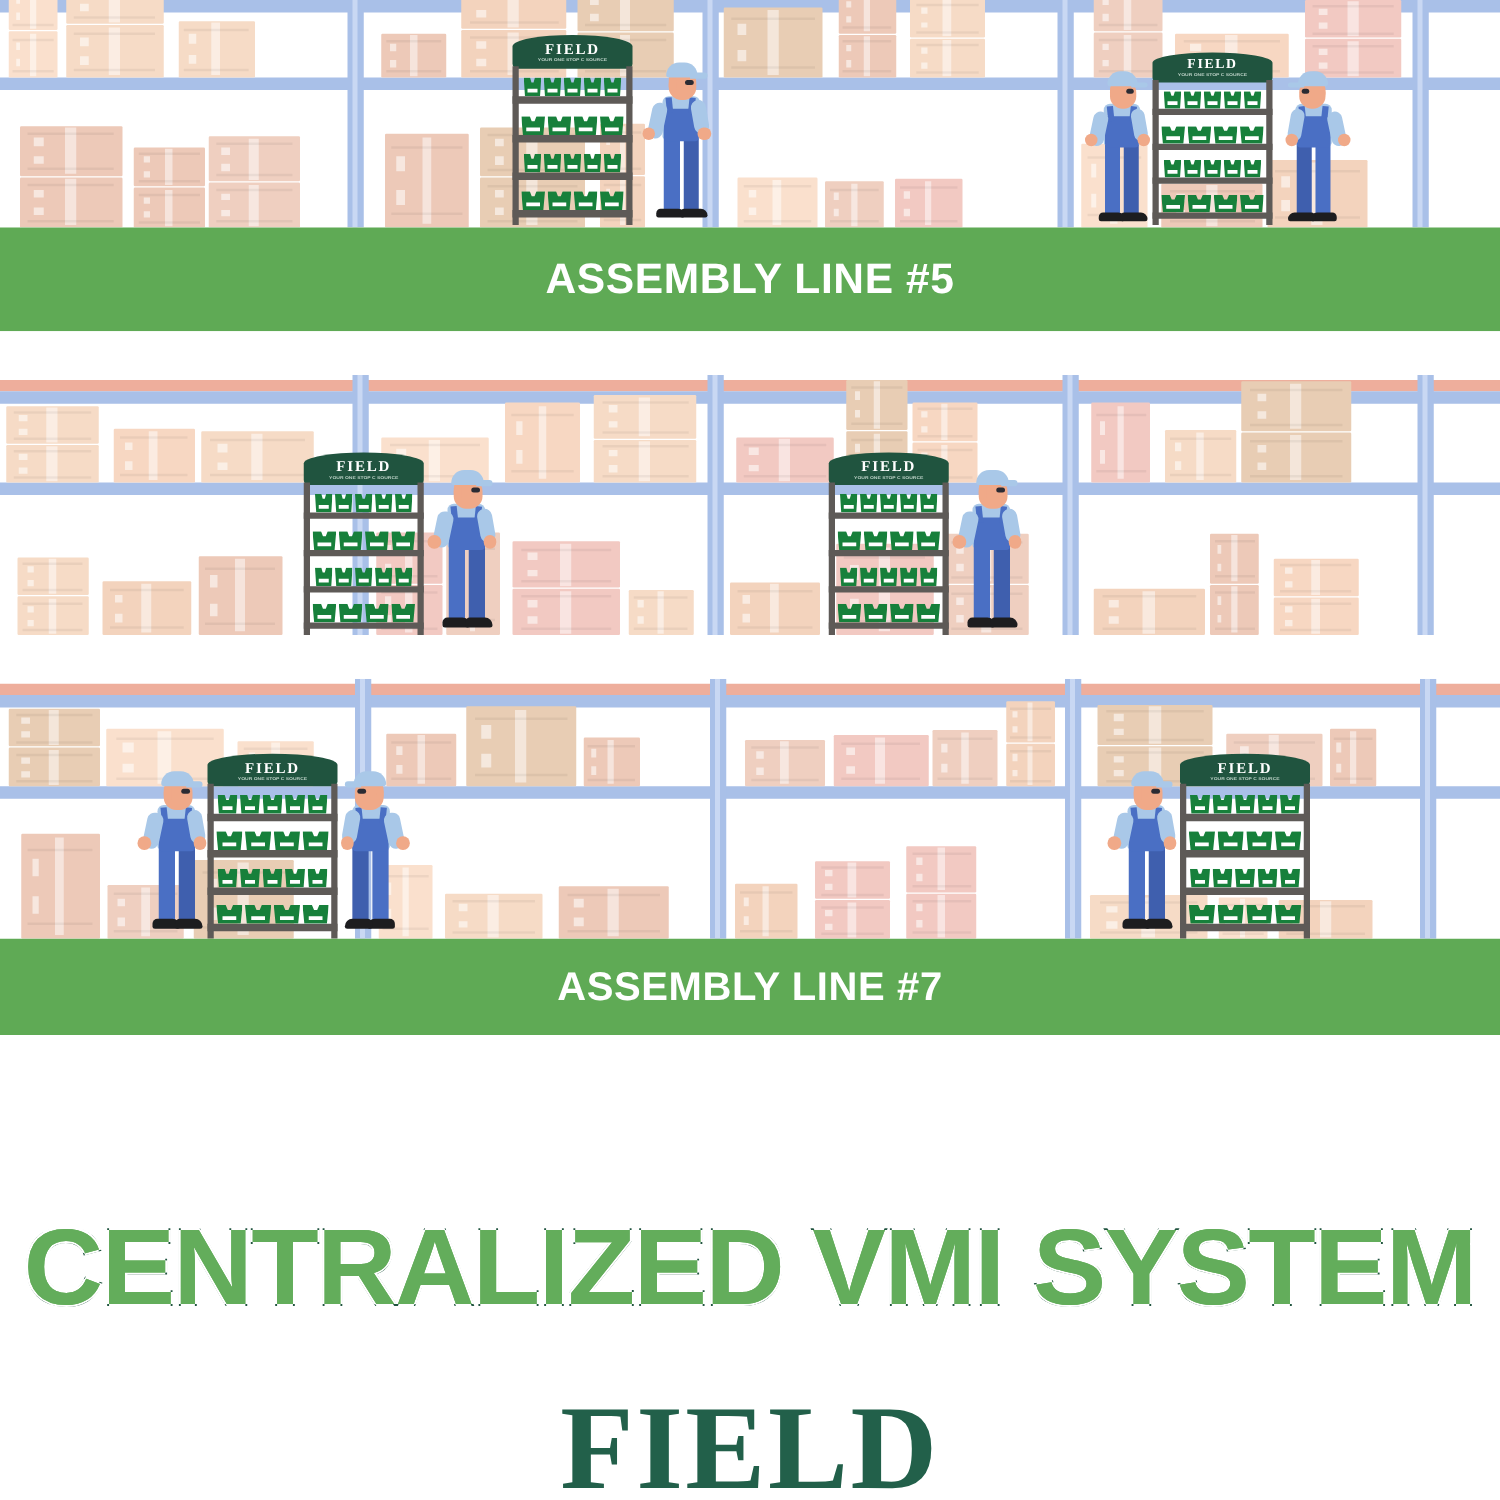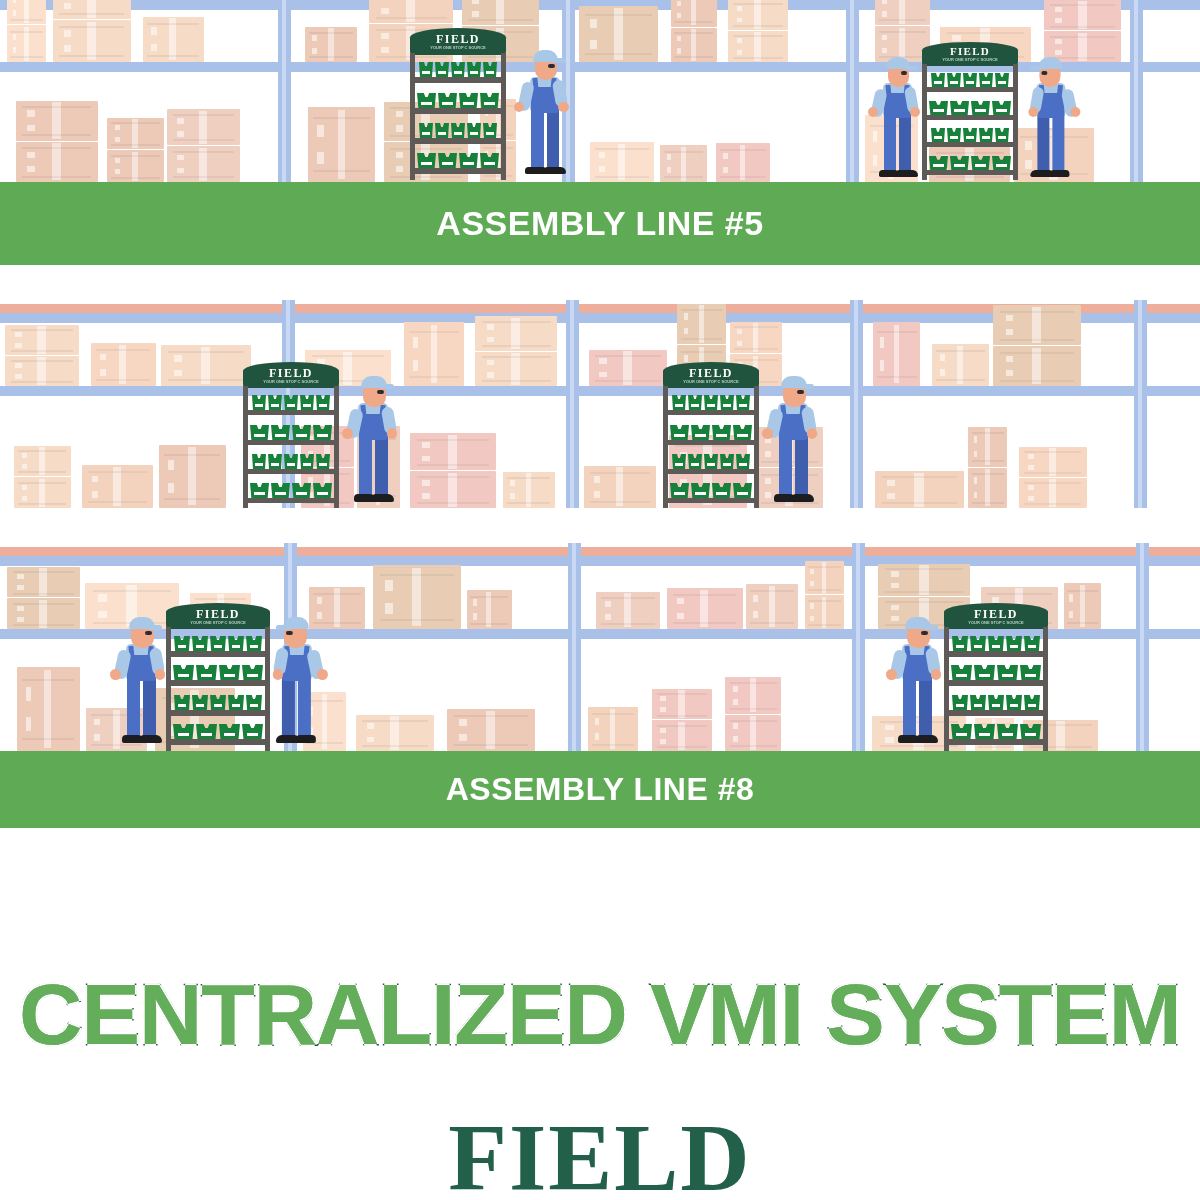--- a/index.html
+++ b/index.html
@@ -1202,21 +1202,21 @@
         <div class="w-part" style="left:42.68px;top:38.8px;width:11.64px;height:27.16px;background:#a9c8e8;border-radius:6px;transform:rotate(-10deg);"></div>
         <div class="w-part" style="left:46.56px;top:60.14px;width:10.67px;height:10.67px;background:#f0a988;border-radius:50%;"></div>
         <div class="w-part" style="left:23.28px;top:13.58px;width:22.31px;height:25.22px;background:#f0a988;border-radius:9px 11px 10px 10px;"></div>
         <div class="w-part" style="left:23.28px;top:21.34px;width:5.82px;height:9.7px;background:#f0a988;border-radius:4px 0 0 4px;"></div>
         <div class="w-part" style="left:36.86px;top:22.31px;width:6.79px;height:3.88px;background:#2b2b33;border-radius:2px;"></div>
         <div class="w-part" style="left:21.34px;top:7.76px;width:25.22px;height:12.61px;background:#a9c8e8;border-radius:12px 12px 2px 2px;"></div>
         <div class="w-part" style="left:40.74px;top:16.49px;width:13.58px;height:4.85px;background:#a9c8e8;border-radius:0 4px 4px 0;"></div>
       </div>
     </div>
   <div class="banner" id="banner3" style="height:77px;background:#5faa55">
-    <span class="banner-label" style="font-size:32px">ASSEMBLY LINE #8</span>
+    <span class="banner-label" style="font-size:32px">ASSEMBLY LINE #7</span>
   </div>
 </div>
 
 <div class="footer" style="top:965px">
   <div class="headline-wrap">
     <div class="headline">CENTRALIZED VMI SYSTEM</div>
     <div class="headline-fill">CENTRALIZED VMI SYSTEM</div>
   </div>
   <div class="brand" style="margin-top:38px">FIELD</div>
 </div>

